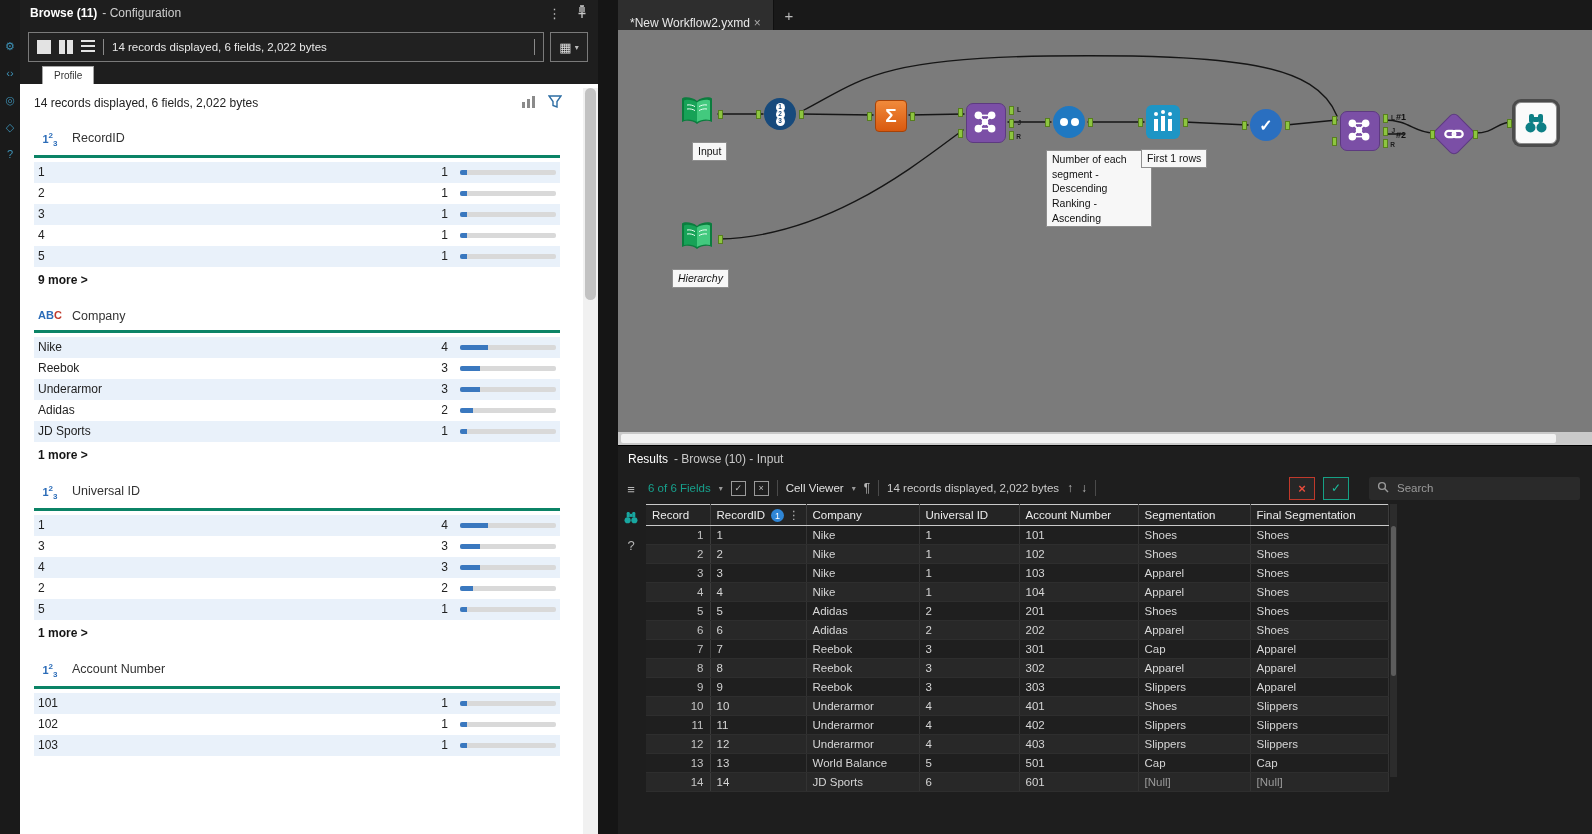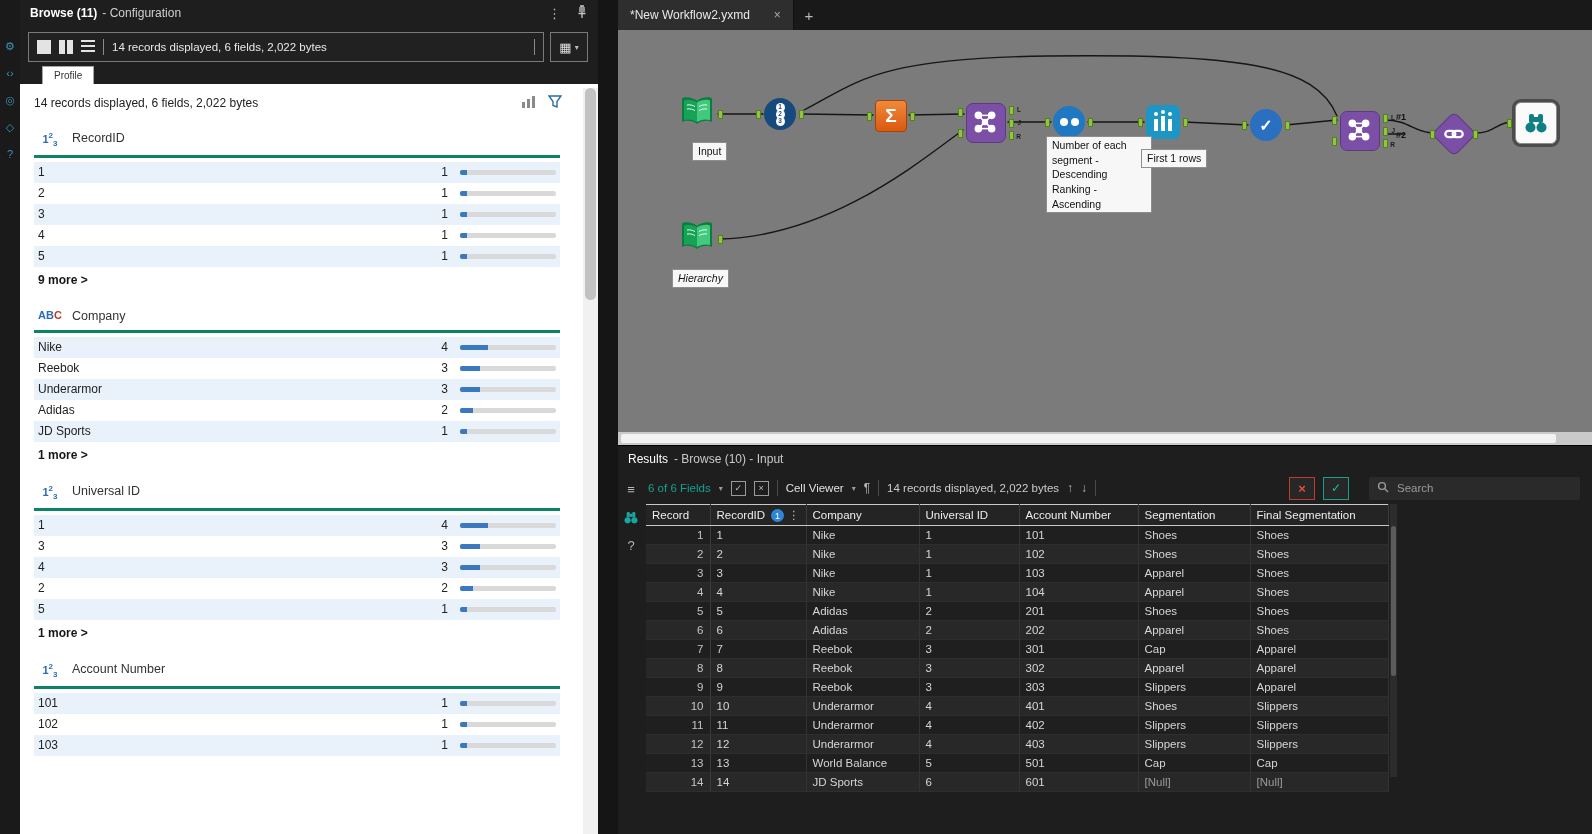--- a/index.html
+++ b/index.html
@@ -47,21 +47,21 @@
   .pfill{height:100%;background:#3a78bf}
   .pmore{font-size:12px;font-weight:bold;color:#161616;padding:6px 4px 0 4px;cursor:pointer}
   .cfg-scrollbar{position:absolute;right:0;top:88px;bottom:0;width:15px;background:#f1f1f1}
   .cfg-thumb{position:absolute;top:0;left:2px;right:2px;height:212px;background:#c2c2c2;border-radius:6px}
 
   .gutter{width:20px;background:#151515;flex:0 0 auto}
 
   
   .right-side{flex:1;display:flex;flex-direction:column;min-width:0}
   .tabbar{height:30px;background:#191919;display:flex;align-items:stretch}
-  .wtab{display:flex;align-items:center;gap:24px;padding:0 12px;background:#2e2e2e;color:#e8e8e8;font-size:12px;border-right:1px solid #101010}
+  .wtab{display:flex;align-items:flex-end;gap:4px;padding:0 12px;background:#2e2e2e;color:#e8e8e8;font-size:12px;border-right:1px solid #101010}
   .tab-close{color:#aaa;font-size:12px;cursor:pointer}
   .wtab-plus{width:30px;display:flex;align-items:center;justify-content:center;color:#bbb;font-size:15px;cursor:pointer}
 
   
   .canvas{height:415px;background:#7b7b7b;position:relative;overflow:hidden;flex:0 0 auto}
   .wires{position:absolute;left:0;top:0}
   .wires path{stroke:#161616;stroke-width:1.4;fill:none;stroke-linecap:round}
   .tools-layer{position:absolute;inset:0}
   .tool{position:absolute}
   .tool-label,.wf-annot{position:absolute;background:#f7f7f7;border:1px solid #8e8e8e;color:#111;font-size:10.5px;padding:1px 5px;white-space:pre-line;line-height:1.4}
@@ -511,21 +511,21 @@
             </div>
             <span class="anchor in"></span>
           </div>
           <div class="tool kind-input-book" style="left: 61px; top: 191px;"><svg width="36" height="32" viewBox="0 0 36 32">
               <path d="M18 5 C14 1 5 0.5 3 2.5 L3 26 C7 24 14 24.5 18 28 C22 24.5 29 24 33 26 L33 2.5 C31 0.5 22 1 18 5 Z" fill="#0b7d3e"></path>
               <path d="M18 6.5 C14.5 3.5 7 3 5 4.5 L5 24 C9 22.8 14.5 23.5 18 26 Z" fill="#17a257"></path>
               <path d="M18 6.5 C21.5 3.5 29 3 31 4.5 L31 24 C27 22.8 21.5 23.5 18 26 Z" fill="#43c97e"></path>
               <path d="M8 9 C11 8.5 14 9.3 16 10.6 M8 13 C11 12.5 14 13.3 16 14.6 M20 10.6 C22 9.3 25 8.5 28 9 M20 14.6 C22 13.3 25 12.5 28 13" stroke="#eafff2" stroke-width="1" fill="none"></path>
             </svg><span class="anchor out"></span></div>
           <div class="tool-label" style="left: 54px; top: 239px; font-style: italic;">Hierarchy</div>
-          <div class="wf-annot" style="left: 428px; top: 106px; width: 94px;">Number of each
+          <div class="wf-annot" style="left: 428px; top: 120px; width: 94px;">Number of each
 segment -
 Descending
 Ranking -
 Ascending</div>
           <div class="wf-annot" style="left: 523px; top: 119px;">First 1 rows</div>
           <span class="wire-label" style="left: 778px; top: 82px;">#1</span>
           <span class="wire-label" style="left: 778px; top: 100px;">#2</span>
         </div>
       <div class="hscroll">
         <div class="hthumb"></div>

